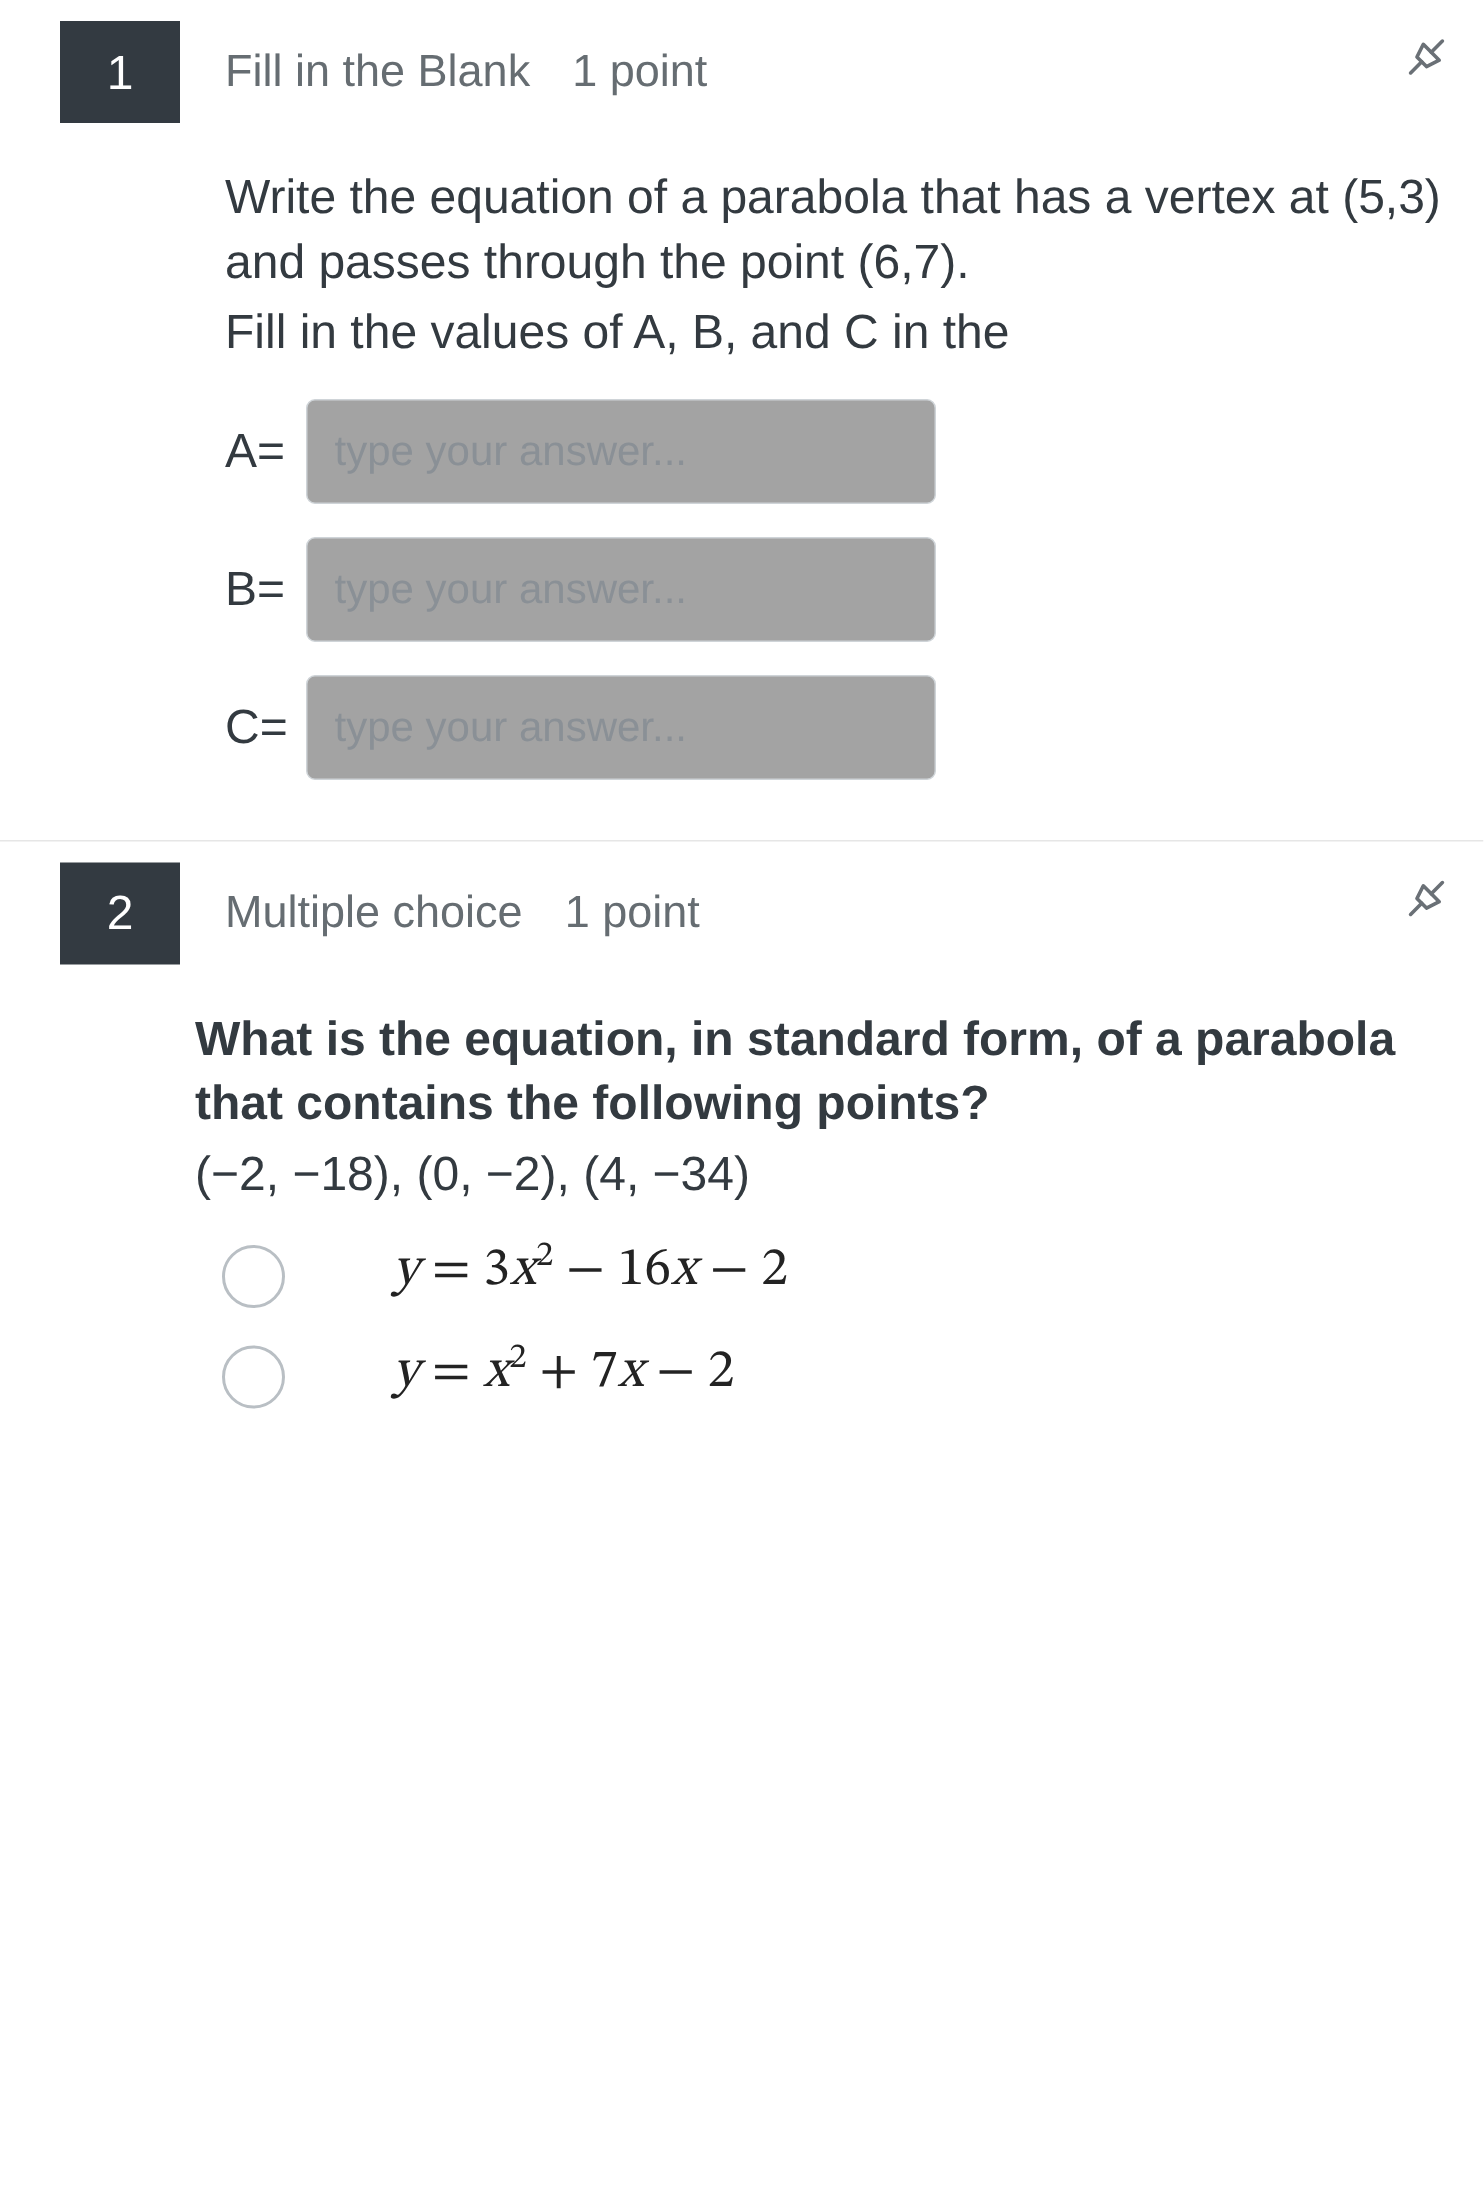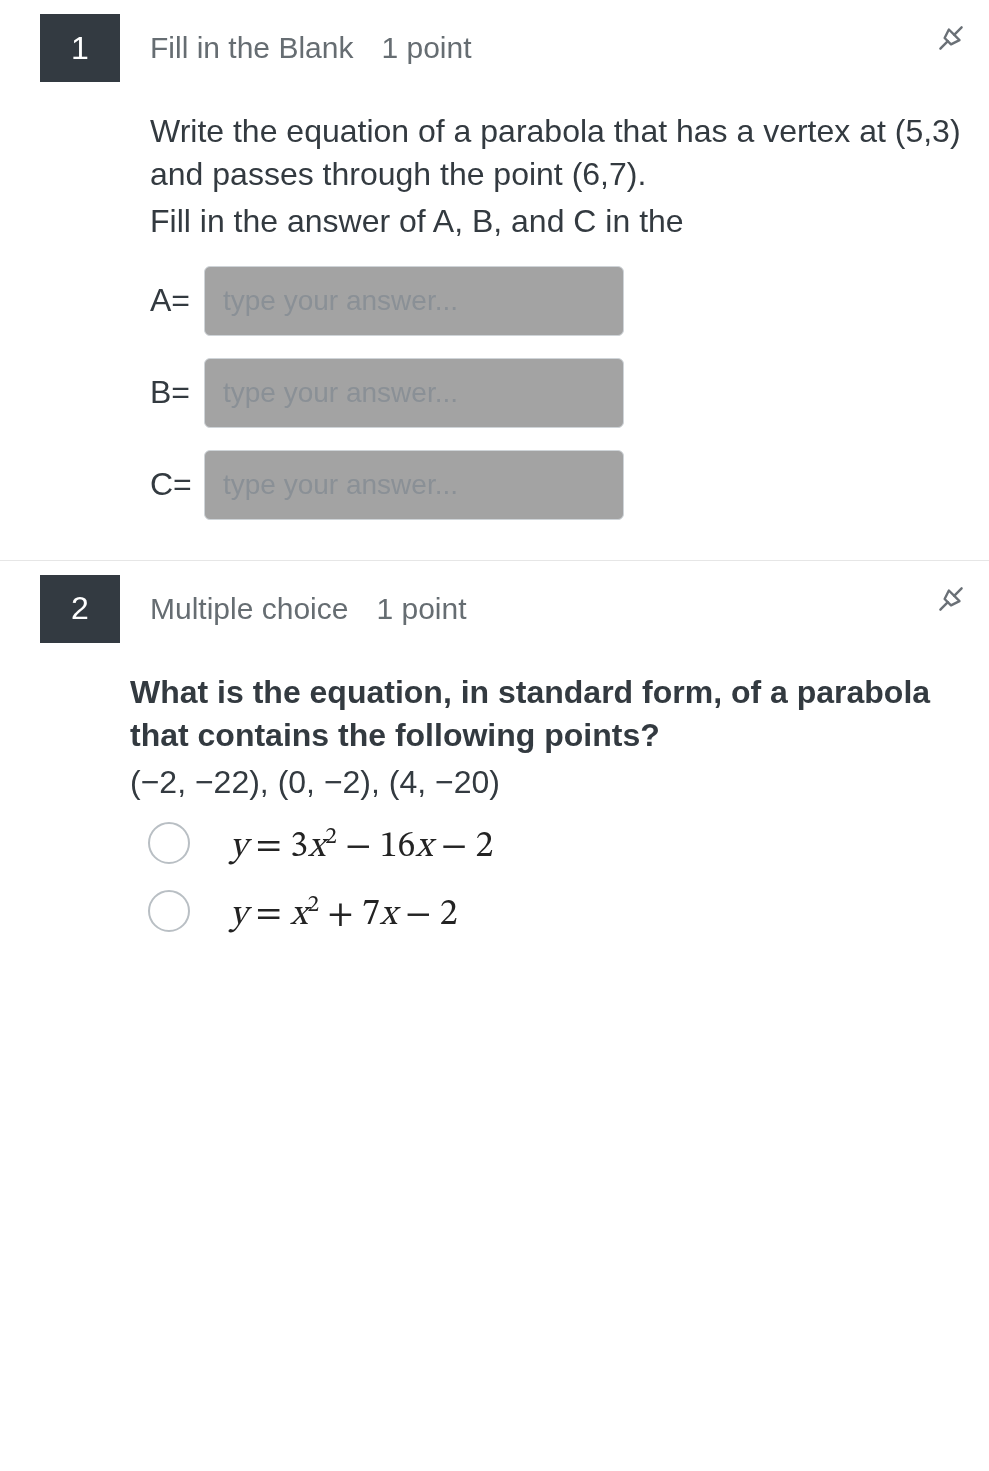--- a/index.html
+++ b/index.html
@@ -104,22 +104,23 @@
     font-weight: 700;
     font-size: 32px;
     margin-bottom: 30px;
   }
   .points-line {
     font-size: 32px;
     margin-bottom: 28px;
   }
   .option-row {
     display: flex;
-    align-items: flex-start;
+    align-items: flex-end;
     margin: 18px 0 18px 18px;
+    gap: 32px;
   }
   .radio {
     width: 42px;
     height: 42px;
     border: 2px solid #b9bfc4;
     border-radius: 50%;
     flex-shrink: 0;
     margin-right: 40px;
     cursor: pointer;
   }
@@ -143,21 +144,21 @@
     <span class="pin-icon">
       <svg viewBox="0 0 24 24" fill="none" stroke="currentColor" stroke-width="1.6" stroke-linecap="round" stroke-linejoin="round">
         <path d="M12 2 L12 9"></path>
         <path d="M7 9 L17 9 L15 15 L9 15 Z"></path>
         <path d="M12 15 L12 22"></path>
       </svg>
     </span>
   </div>
   <div class="content">
     <p>Write the equation of a parabola that has a vertex at (5,3) and passes through the point (6,7).</p>
-    <p>Fill in the answer of A, B, and C in the</p>
+    <p>Fill in the values of A, B, and C in the</p>
 
     <div class="answer-row">
       <span class="answer-label">A=</span>
       <input class="answer-input" type="text" placeholder="type your answer..." style="">
     </div>
     <div class="answer-row">
       <span class="answer-label">B=</span>
       <input class="answer-input" type="text" placeholder="type your answer..." style="">
     </div>
     <div class="answer-row">
@@ -175,21 +176,21 @@
     <span class="pin-icon">
       <svg viewBox="0 0 24 24" fill="none" stroke="currentColor" stroke-width="1.6" stroke-linecap="round" stroke-linejoin="round">
         <path d="M12 2 L12 9"></path>
         <path d="M7 9 L17 9 L15 15 L9 15 Z"></path>
         <path d="M12 15 L12 22"></path>
       </svg>
     </span>
   </div>
   <div class="content q2-prompt">
     <p class="q2-title">What is the equation, in standard form, of a parabola that contains the following points?</p>
-    <p class="points-line">(−2, −22), (0, −2), (4, −20)</p>
+    <p class="points-line">(−2, −18), (0, −2), (4, −34)</p>
 
     <div class="option-row">
       <div class="radio"></div>
       <span class="option-text">y <span class="roman">= 3</span>x<span class="sup roman">2</span> <span class="roman">− 16</span>x <span class="roman">− 2</span></span>
     </div>
     <div class="option-row">
       <div class="radio"></div>
       <span class="option-text">y <span class="roman">=</span> x<span class="sup roman">2</span> <span class="roman">+ 7</span>x <span class="roman">− 2</span></span>
     </div>
   </div>

